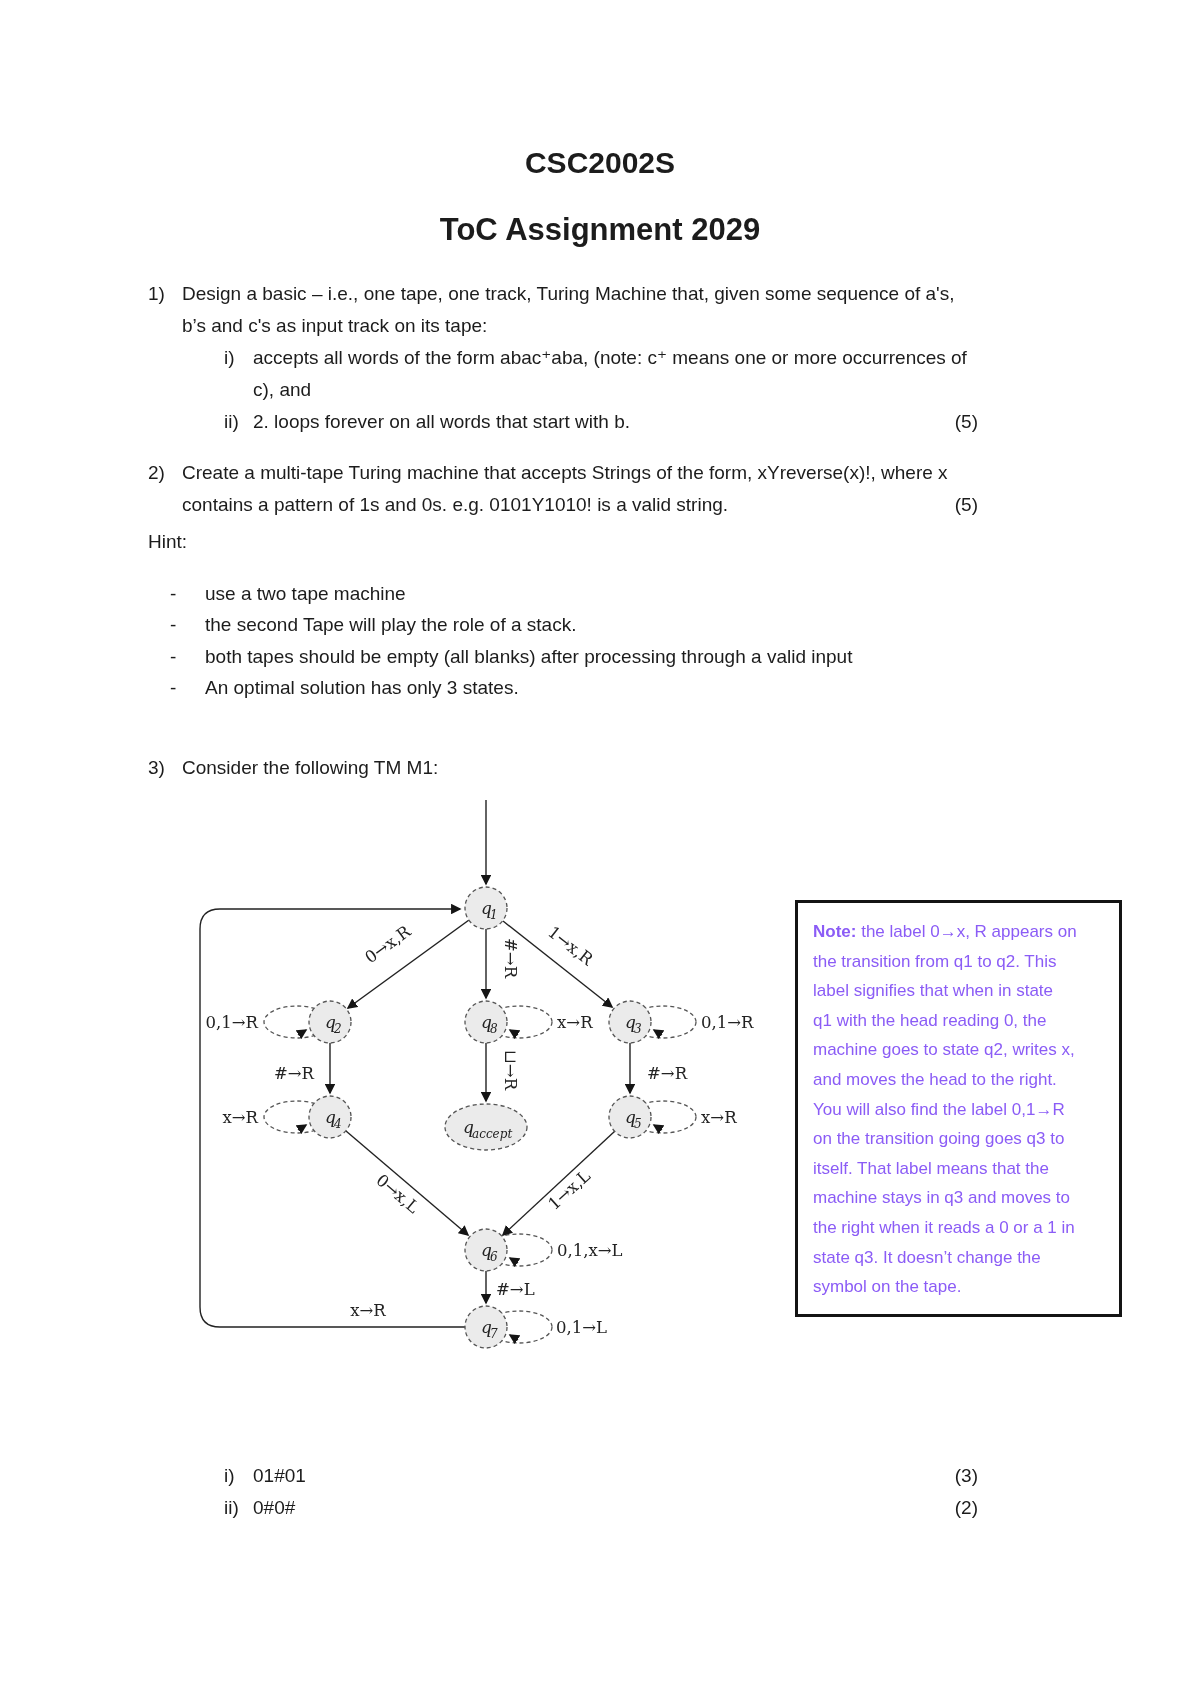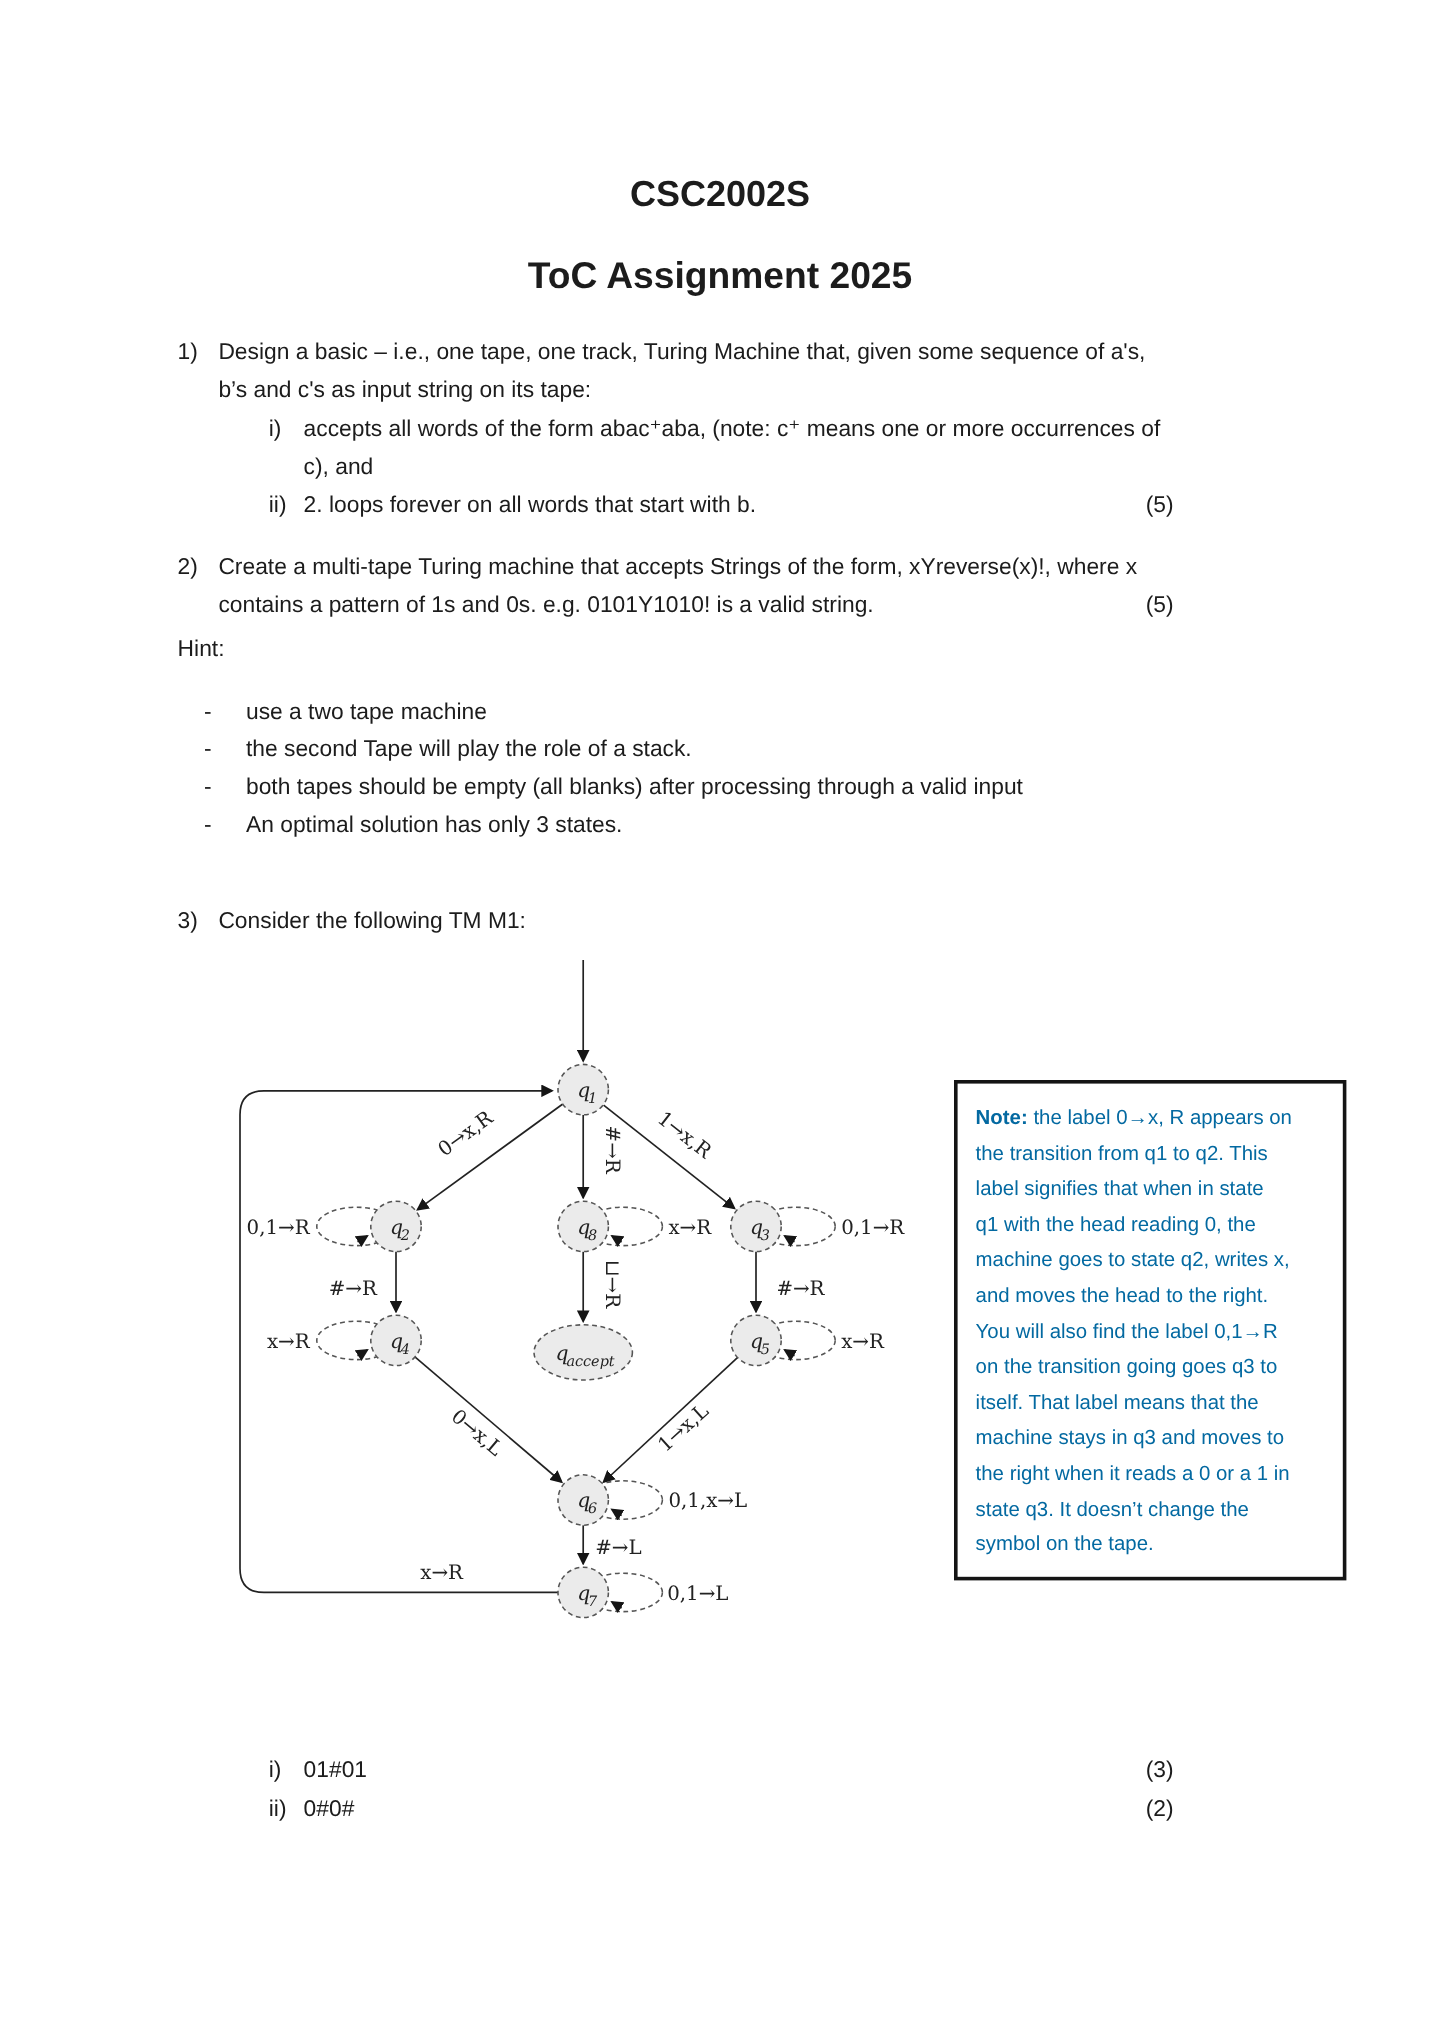--- a/index.html
+++ b/index.html
@@ -13,49 +13,49 @@
   .num{width:34px;flex:none;}
   .indent1{padding-left:34px;}
   .sub{padding-left:76px;}
   .subnum{width:29px;flex:none;}
   .subcont{padding-left:105px;text-align:center;}
   .mark{margin-left:auto;}
   .dashcol{width:35px;flex:none;padding-left:22px;box-sizing:content-box;}
   .btext{flex:1;}
   
   #notebox{position:absolute;left:795px;top:900px;width:291px;border:3px solid #141414;
-           padding:14px 15px 12px 15px;font-size:17px;line-height:29.6px;color:#0369a1;}
+           padding:14px 15px 12px 15px;font-size:17px;line-height:29.6px;color:#8b5cf6;}
   #notebox b{font-weight:700;}
   
   #footer{top:1378px;}
   #fitems{top:1460px;}
   
   #diagram{position:absolute;left:150px;top:775px;width:625px;height:575px;}
   .edge{stroke:#222;stroke-width:1.4;fill:none;}
   .loop{stroke:#555;stroke-width:1.3;fill:none;stroke-dasharray:4 3;}
   .node{fill:#ebebeb;stroke:#555;stroke-width:1.3;stroke-dasharray:4 3;}
   .dlbl{font-size:16.5px;font-family:"DejaVu Serif","DejaVu Sans",serif;fill:#222;}
   .dstate{font-style:italic;font-size:17px;font-family:"DejaVu Serif","DejaVu Sans",serif;fill:#222;}
   .dsub{font-style:italic;font-size:12px;font-family:"DejaVu Serif","DejaVu Sans",serif;fill:#222;}
 </style>
 </head>
 <body>
 
 <div class="page">
 
   <div class="title" id="title1">CSC2002S</div>
-  <div class="title" id="title2">ToC Assignment 2025</div>
+  <div class="title" id="title2">ToC Assignment 2029</div>
 
   <div class="block" style="top:278px;">
     <div class="row">
       <span class="num">1)</span>
       <span>Design a basic – i.e., one tape, one track, Turing Machine that, given some sequence of a's,</span>
     </div>
     <div class="row indent1">
-      <span>b’s and c's as input string on its tape:</span>
+      <span>b’s and c's as input track on its tape:</span>
     </div>
     <div class="row sub">
       <span class="subnum">i)</span>
       <span>accepts all words of the form abac⁺aba, (note: c⁺ means one or more occurrences of</span>
     </div>
     <div class="row subcont">
       <span>c), and</span>
     </div>
     <div class="row sub">
       <span class="subnum">ii)</span>

